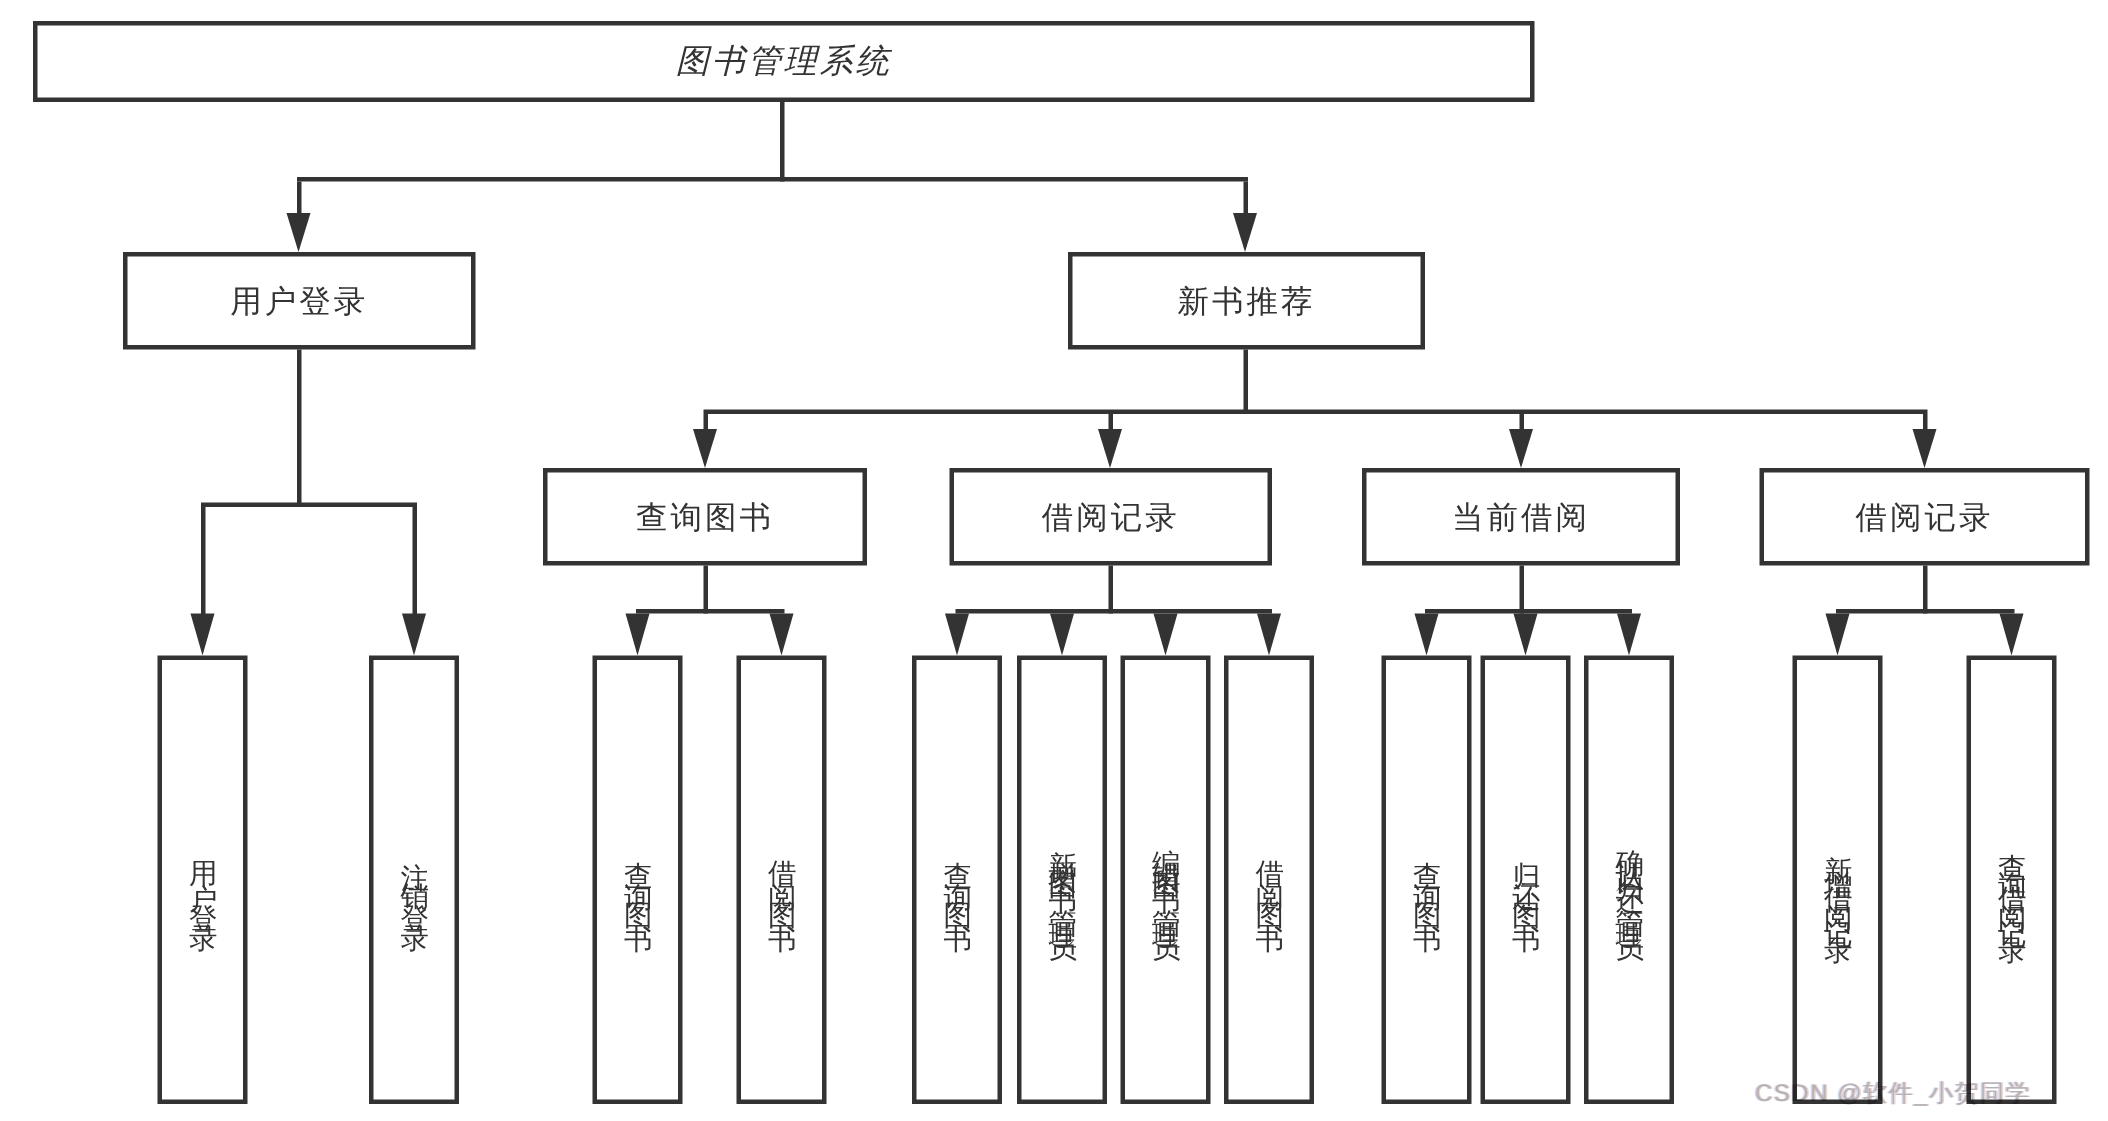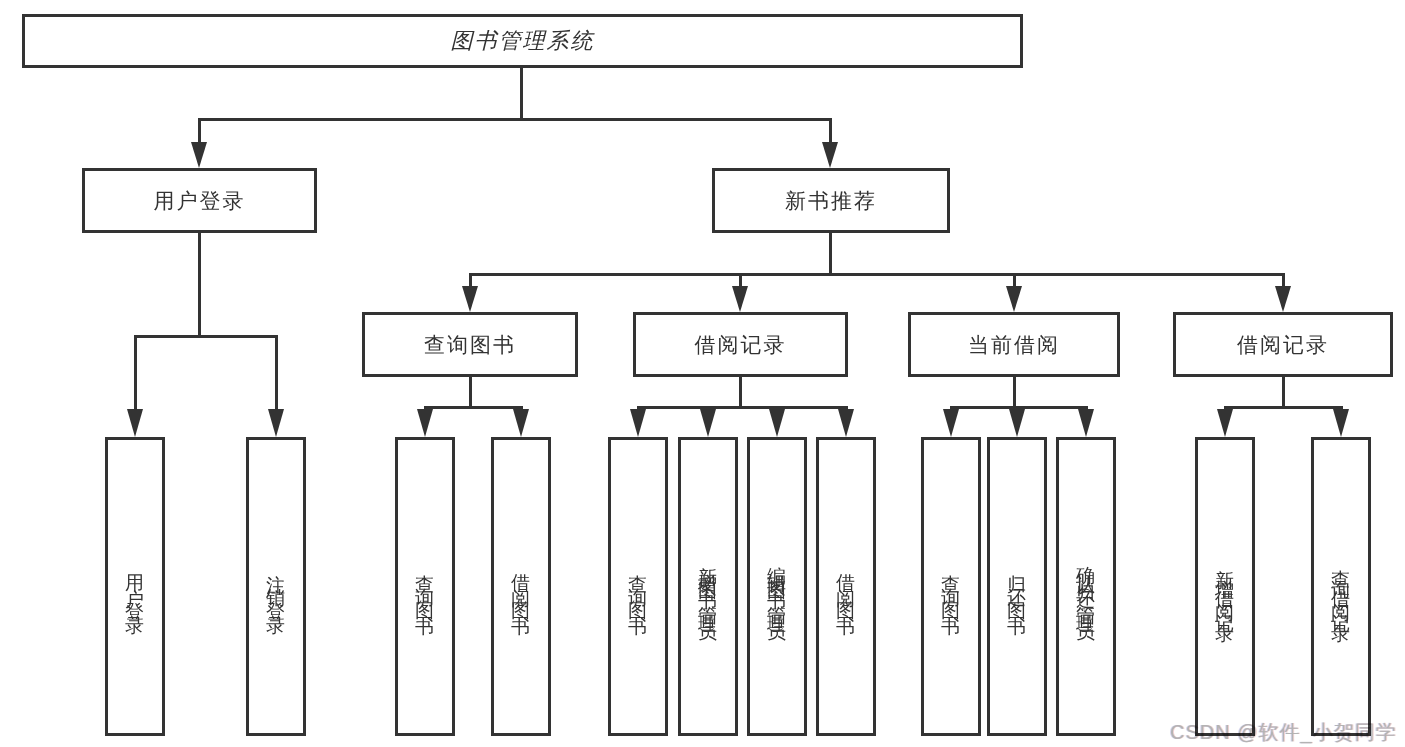--- a/index.html
+++ b/index.html
@@ -53,21 +53,21 @@
     height: 0;
     border-left: 8px solid transparent;
     border-right: 8px solid transparent;
     border-top: 26px solid #333333;
   }
   .arrow-leaf { border-top-width: 28px; }
   .watermark {
     position: absolute;
     left: 1170px;
     top: 719px;
-    font-size: 20px;
+    font-size: 16px;
     color: #b3b3b3;
     letter-spacing: 1px;
     white-space: nowrap;
     mix-blend-mode: multiply;
     text-shadow: 1px 0 rgba(190,80,80,0.25), -1px 0 rgba(90,90,190,0.25);
   }
 </style>
 </head>
 <body>
 

